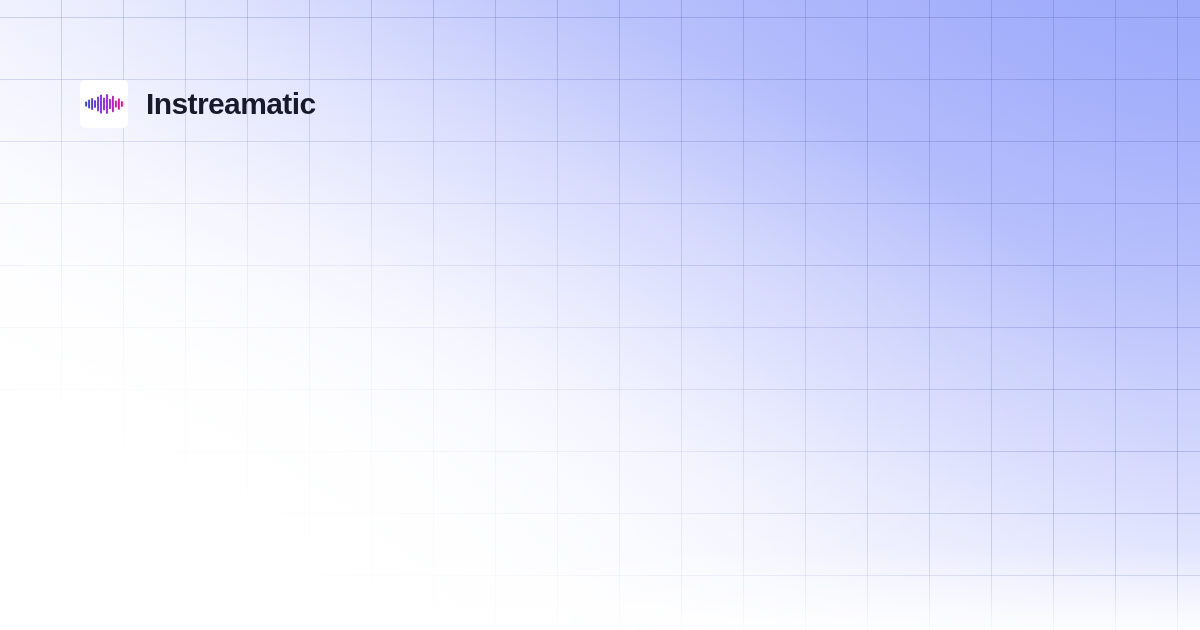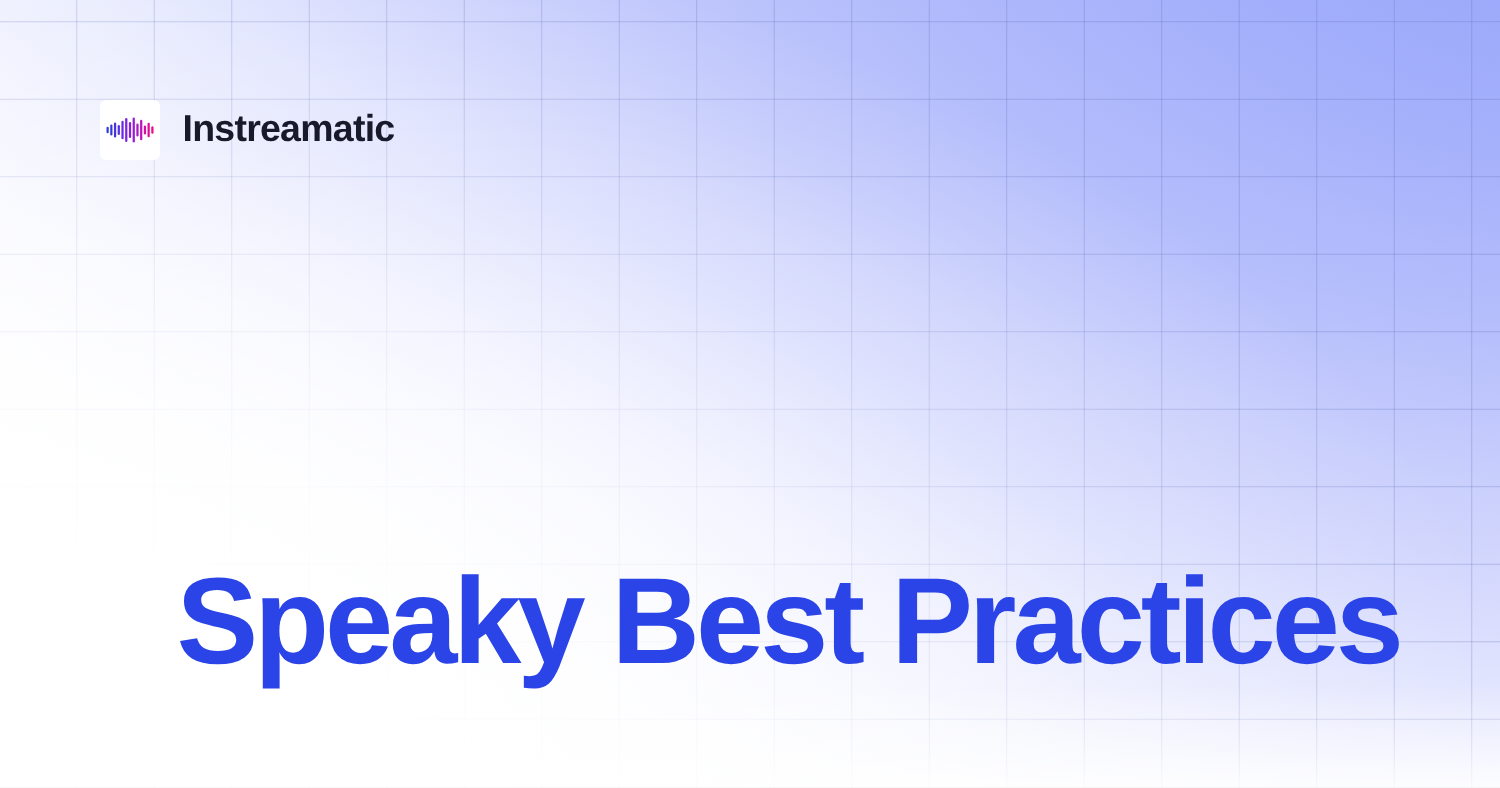--- a/index.html
+++ b/index.html
@@ -14,22 +14,21 @@
   body {
     font-family: "Liberation Sans", sans-serif;
     -webkit-font-smoothing: antialiased;
   }
 
   .og-card {
     position: relative;
     width: 1200px;
     height: 630px;
     overflow: hidden;
-    background: #e5e5e5;
-    text-align: right;
+    background: #fde047;
   }
 
   
 
   
   .bg-gradient {
     position: absolute;
     inset: 0;
     background:
       radial-gradient(125% 135% at 100% 0%,
@@ -180,16 +179,15 @@
                 <rect x="170.14" y="56.00" width="9" height="58" rx="4.5" fill="#e00c96"></rect>
                 <rect x="185.07" y="70.00" width="9" height="30" rx="4.5" fill="#ee0a86"></rect>
               </g>
           </svg>
         </span>
       </div>
 
       <div class="brand-name">Instreamatic</div>
     </div>
 
-    <h1 class="headline">Speaky Best Practices</h1>
 
   </div>
 </div>
 
 </body></html>

